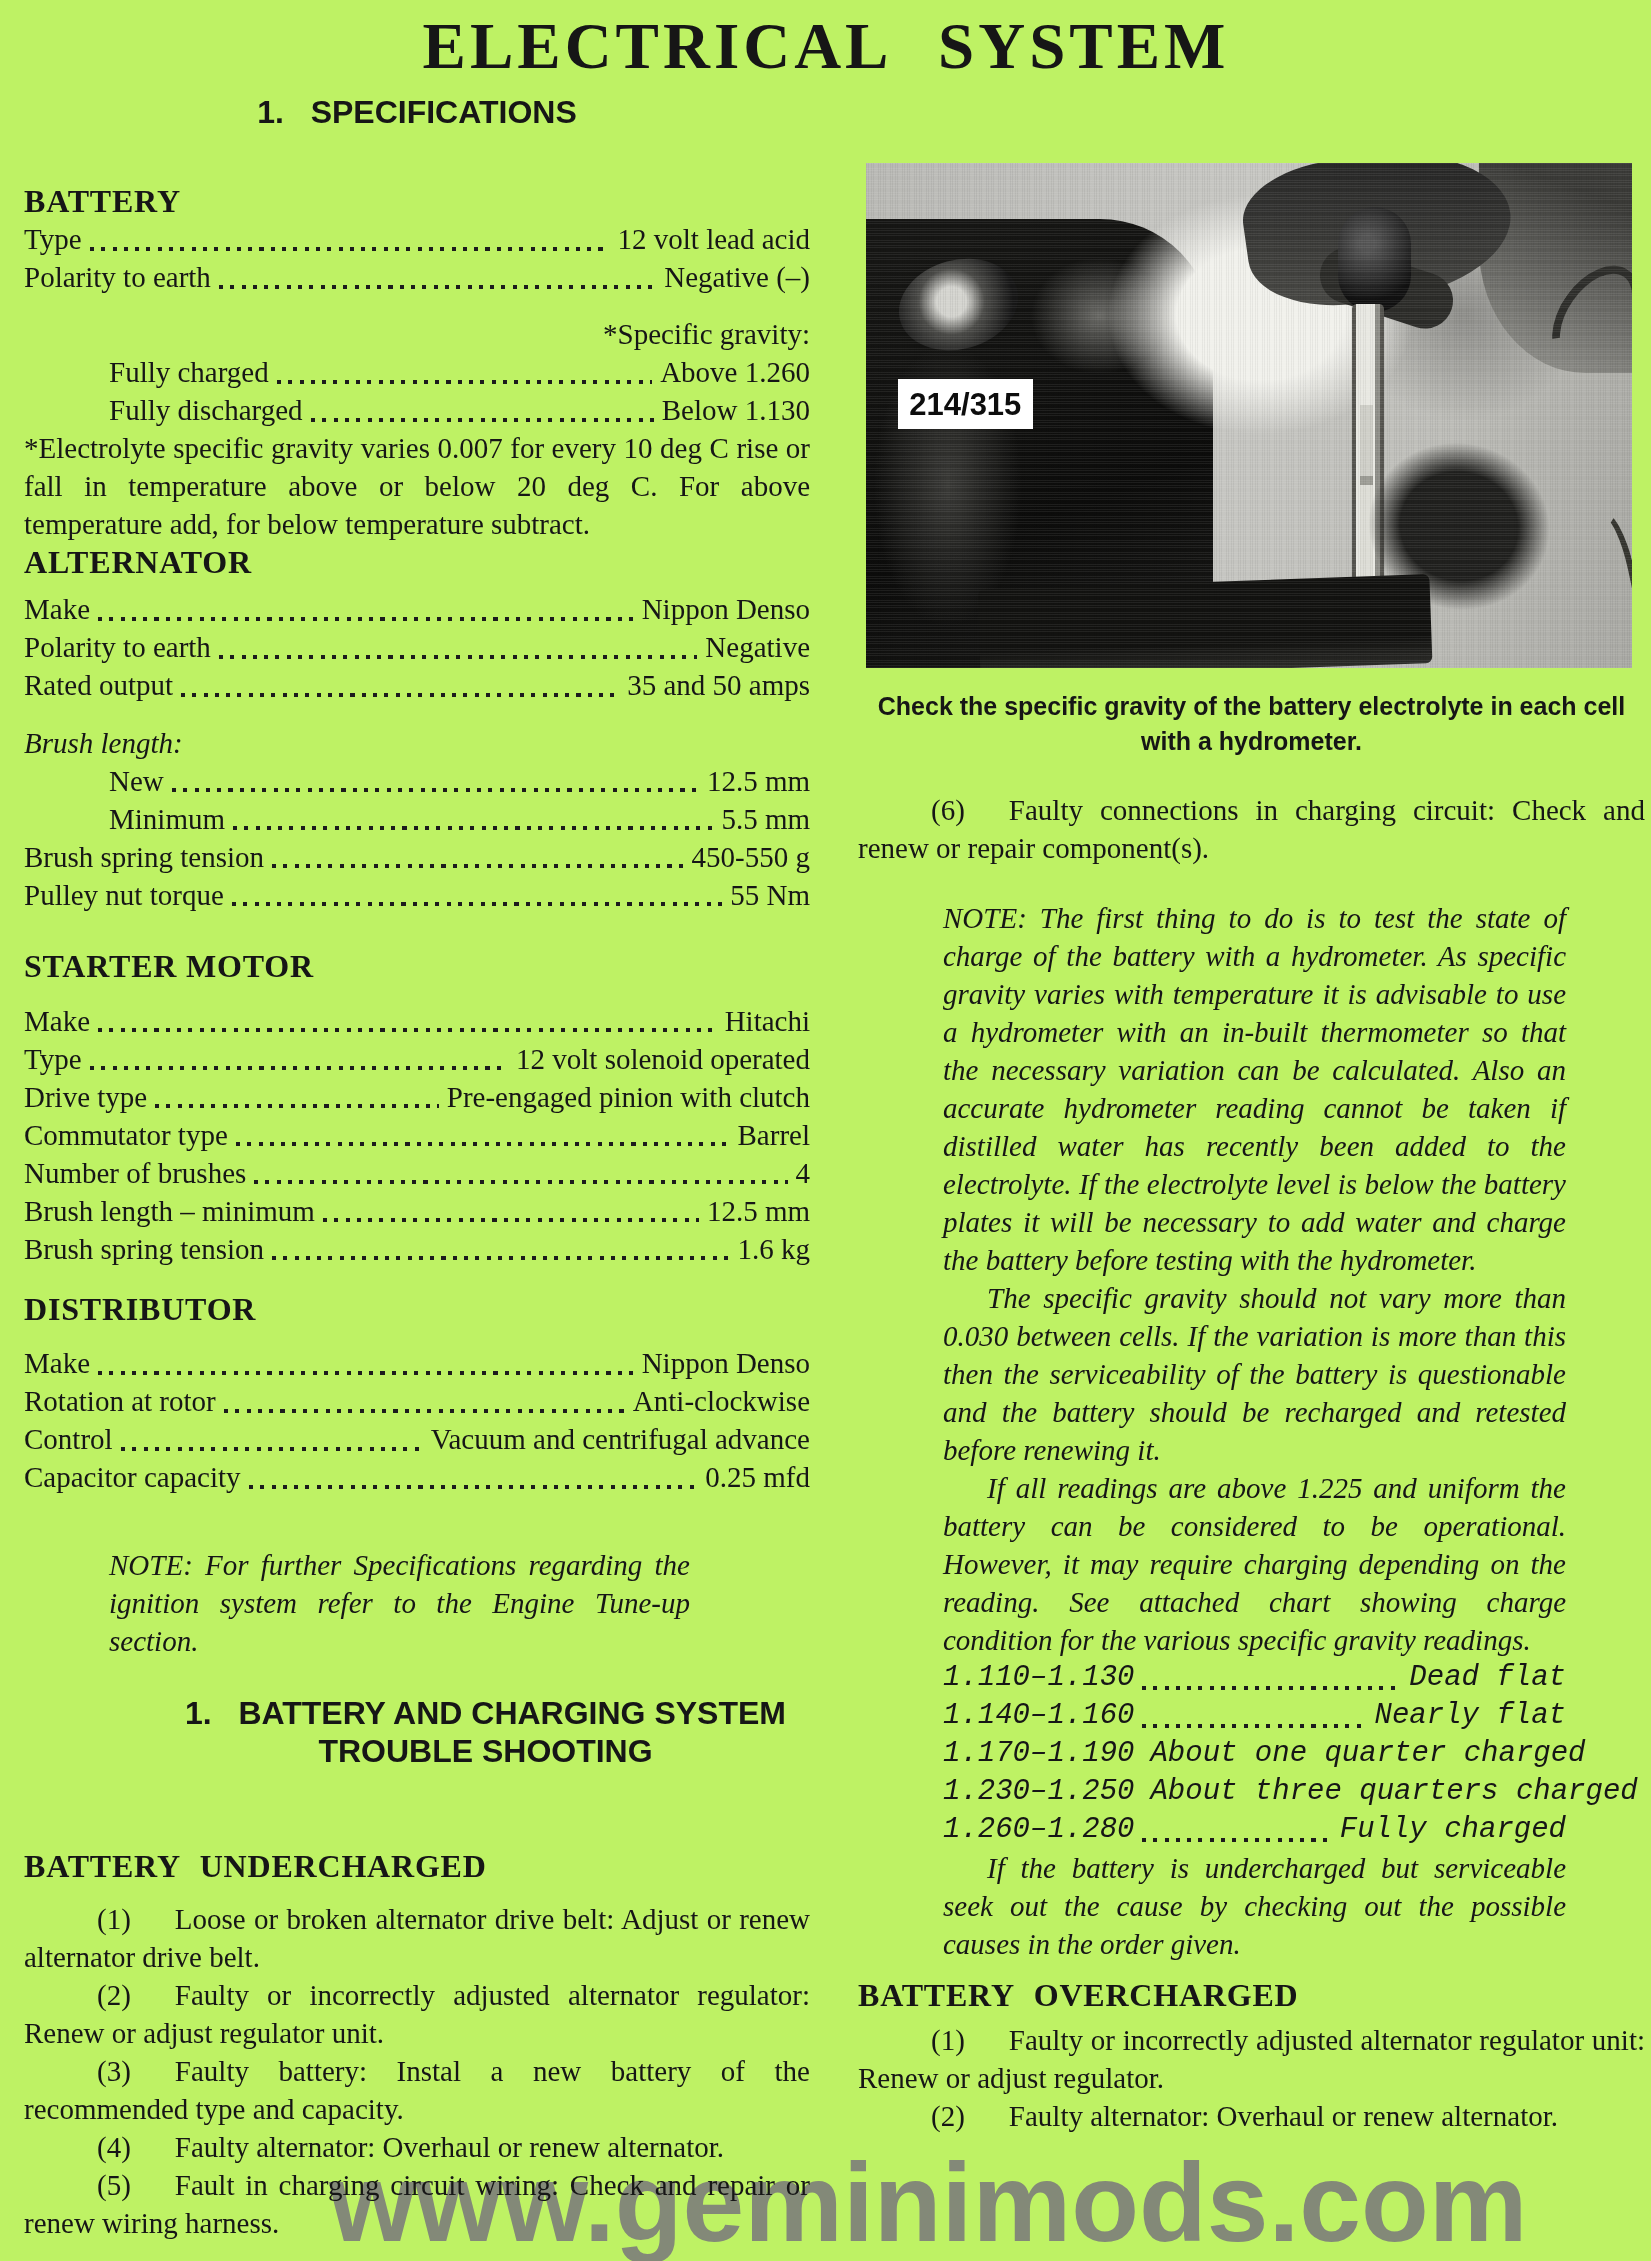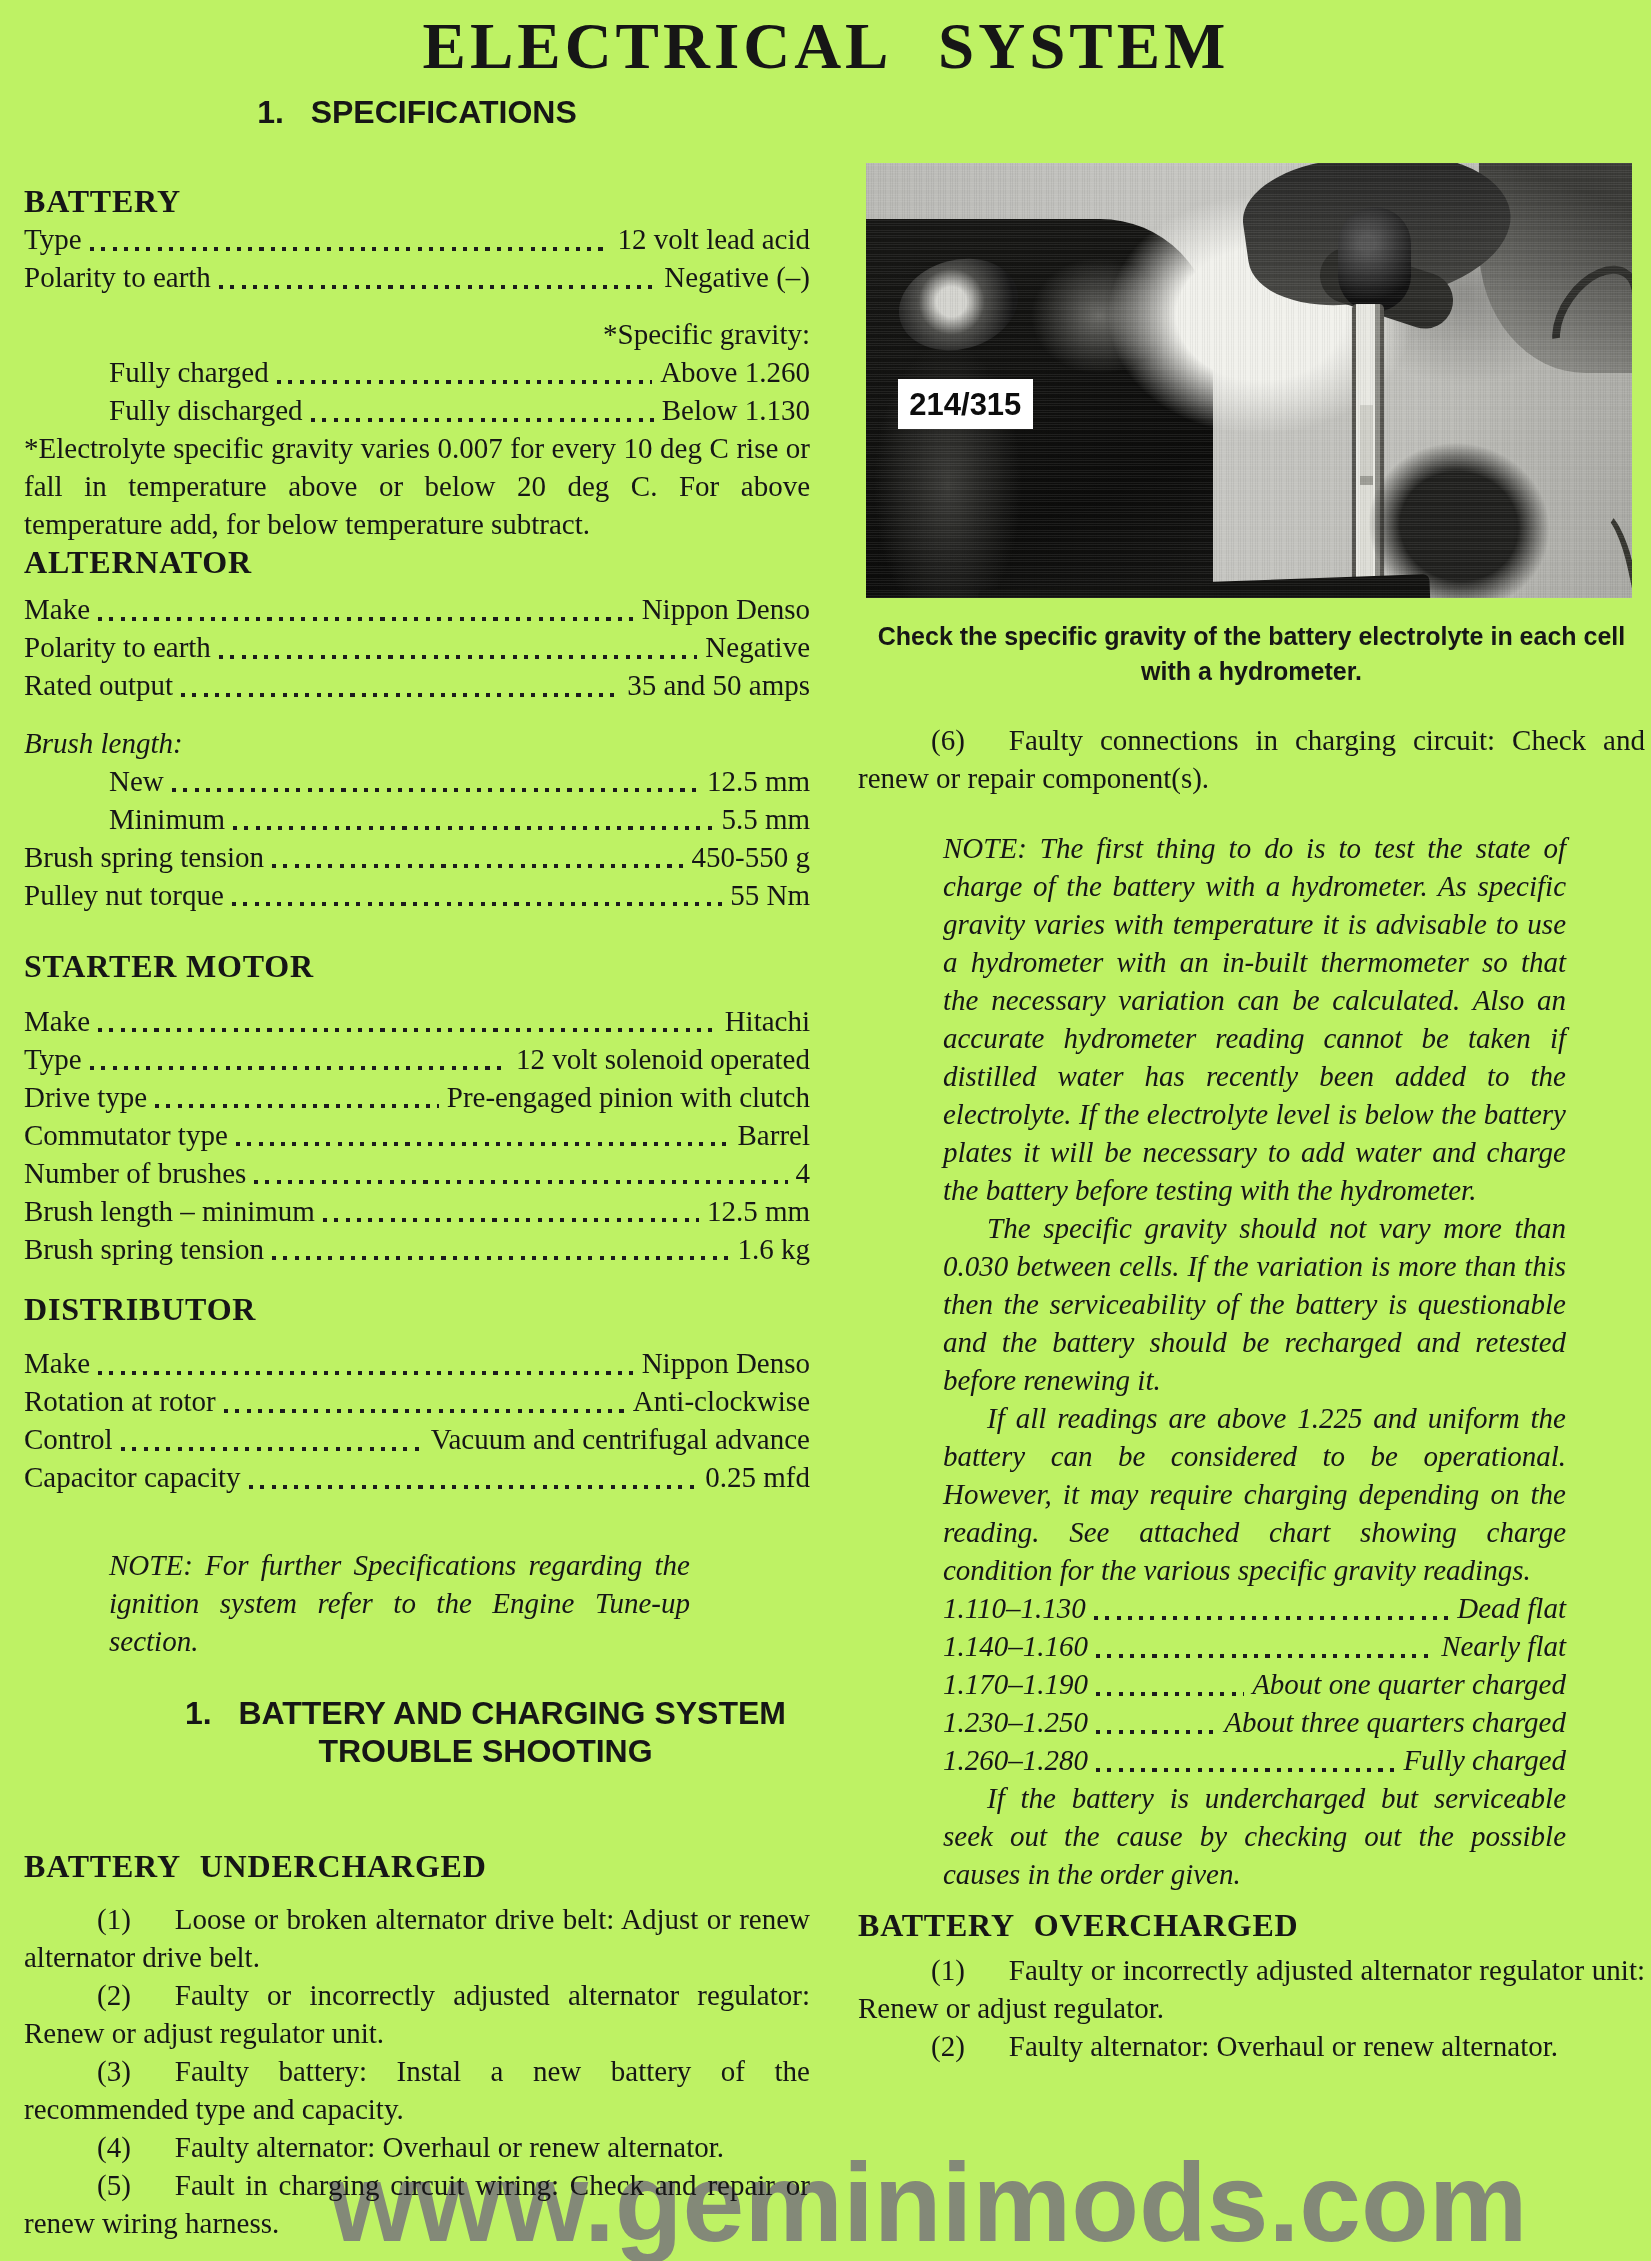--- a/index.html
+++ b/index.html
@@ -41,24 +41,24 @@
   p{margin:0; font-size:29px; line-height:38px; text-align:justify;}
   .item{text-indent:73px;}
   .inum{margin-right:44px;}
   .noteblock{font-style:italic;}
   .noteblock p{text-align:justify;}
   .pind{text-indent:44px;}
   
   .lnote{margin-left:85px; width:581px; font-style:italic;}
   
   .rnote{margin-left:85px; width:623px;}
-  .rnote .row{font-style:italic;}
+  .rnote .row{font-style:italic;font-family:Liberation Mono, monospace;}
   
   .photo{
-    position:relative; margin-left:8px; width:766px; height:435px;
+    position:relative; margin-left:8px; width:766px; height:505px;
     background:
       radial-gradient(closest-side at 78% 30%, rgba(0,0,0,0.25), transparent 70%),
       linear-gradient(100deg,#b9b9b5 0%, #c7c7c3 45%, #bfbfba 70%, #a9a9a4 100%);
     overflow:hidden;
   }
   .ph-abs{position:absolute;}
   .engine{
     left:-32px; top:56px; width:379px; height:484px;
     background:
       radial-gradient(closest-side at 70% 20%, #6a6a66, transparent 60%),

